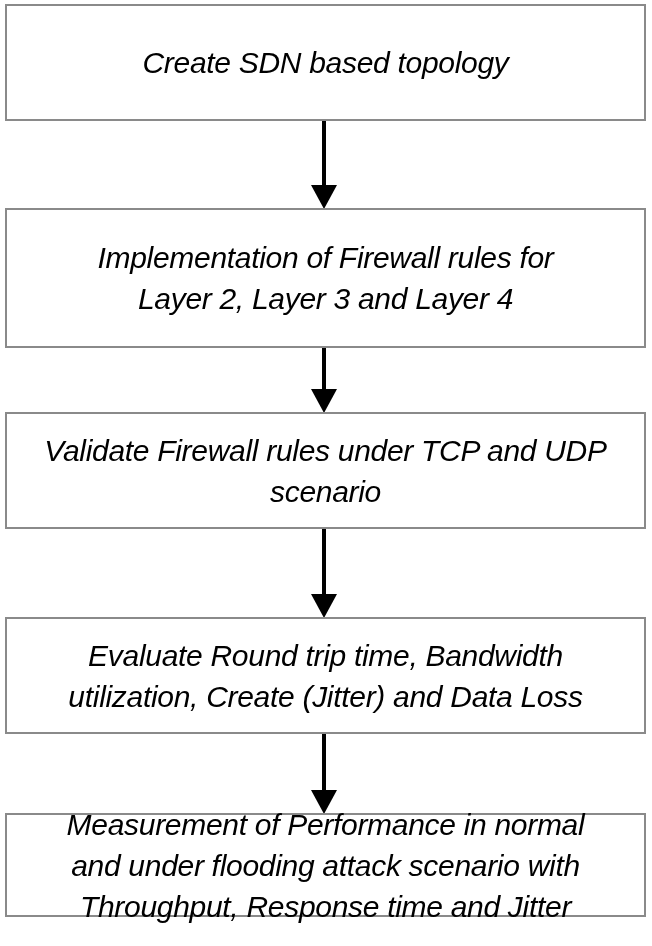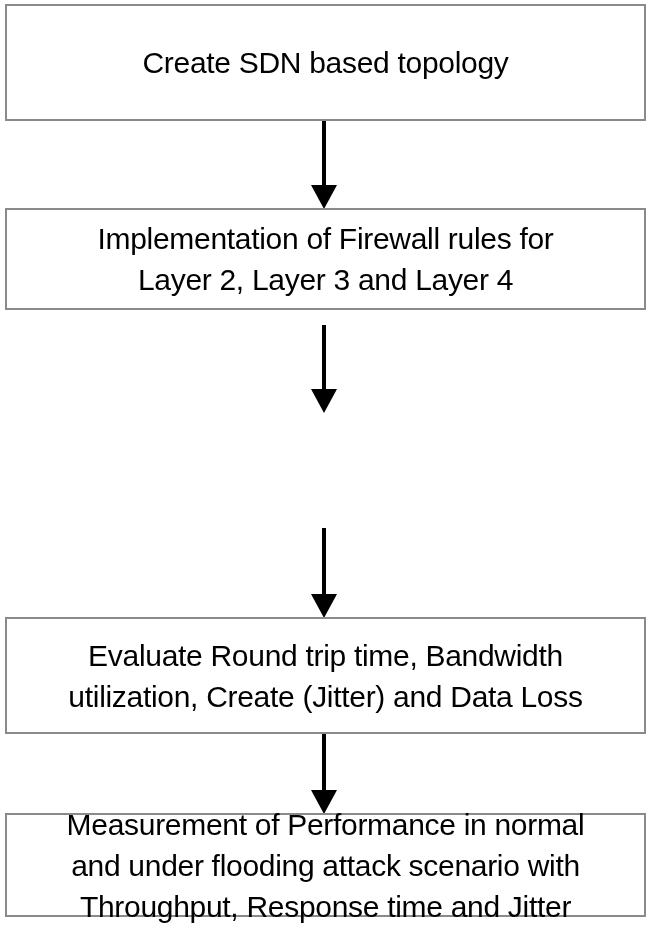--- a/index.html
+++ b/index.html
@@ -21,37 +21,38 @@
   .flow-node {
     position: absolute;
     box-sizing: border-box;
     background: #ffffff;
     border: 2px solid #8a8a8a;
     display: flex;
     align-items: center;
     justify-content: flex-start;
     text-align: center;
     z-index: 2;
+    font-style: italic;
   }
   .flow-node-label {
     display: block;
     width: 100%;
     padding: 0 10px;
     box-sizing: border-box;
     font-family: "Liberation Sans", "DejaVu Sans", sans-serif;
     font-size: 30px;
     line-height: 41px;
     color: #000000;
     letter-spacing: -0.3px;
     white-space: pre-line;
     text-align: center;
   }
   
   #node-1 { left: 5px;  top: 4px;   width: 641px; height: 117px; }
-  #node-2 { left: 5px;  top: 208px; width: 641px; height: 102px; }
+  #node-2 { left: 5px;  top: 208px; width: 641px; height: 140px; }
   #node-3 { left: 5px;  top: 412px; width: 641px; height: 117px; }
   #node-4 { left: 5px;  top: 617px; width: 641px; height: 117px; }
   #node-5 { left: 5px;  top: 813px; width: 641px; height: 104px; }
   #node-5 .flow-node-label { line-height: 41px; }
 
   
   .flow-arrow {
     position: absolute;
     left: 311px;
     width: 26px;
@@ -100,20 +101,24 @@
   <div class="flow-node" id="node-2">
     <span class="flow-node-label">Implementation of Firewall rules for
 Layer  2, Layer 3 and Layer 4</span>
   </div>
 
   <div class="flow-arrow" id="arrow-2">
     <div class="arrow-stem"></div>
     <div class="arrow-head"></div>
   </div>
 
+  <div class="flow-node" id="node-3">
+    <span class="flow-node-label">Validate Firewall rules under TCP and UDP
+scenario</span>
+  </div>
 
   <div class="flow-arrow" id="arrow-3">
     <div class="arrow-stem"></div>
     <div class="arrow-head"></div>
   </div>
 
   <div class="flow-node" id="node-4">
     <span class="flow-node-label">Evaluate Round trip time, Bandwidth
 utilization, Create (Jitter) and Data Loss</span>
   </div>

